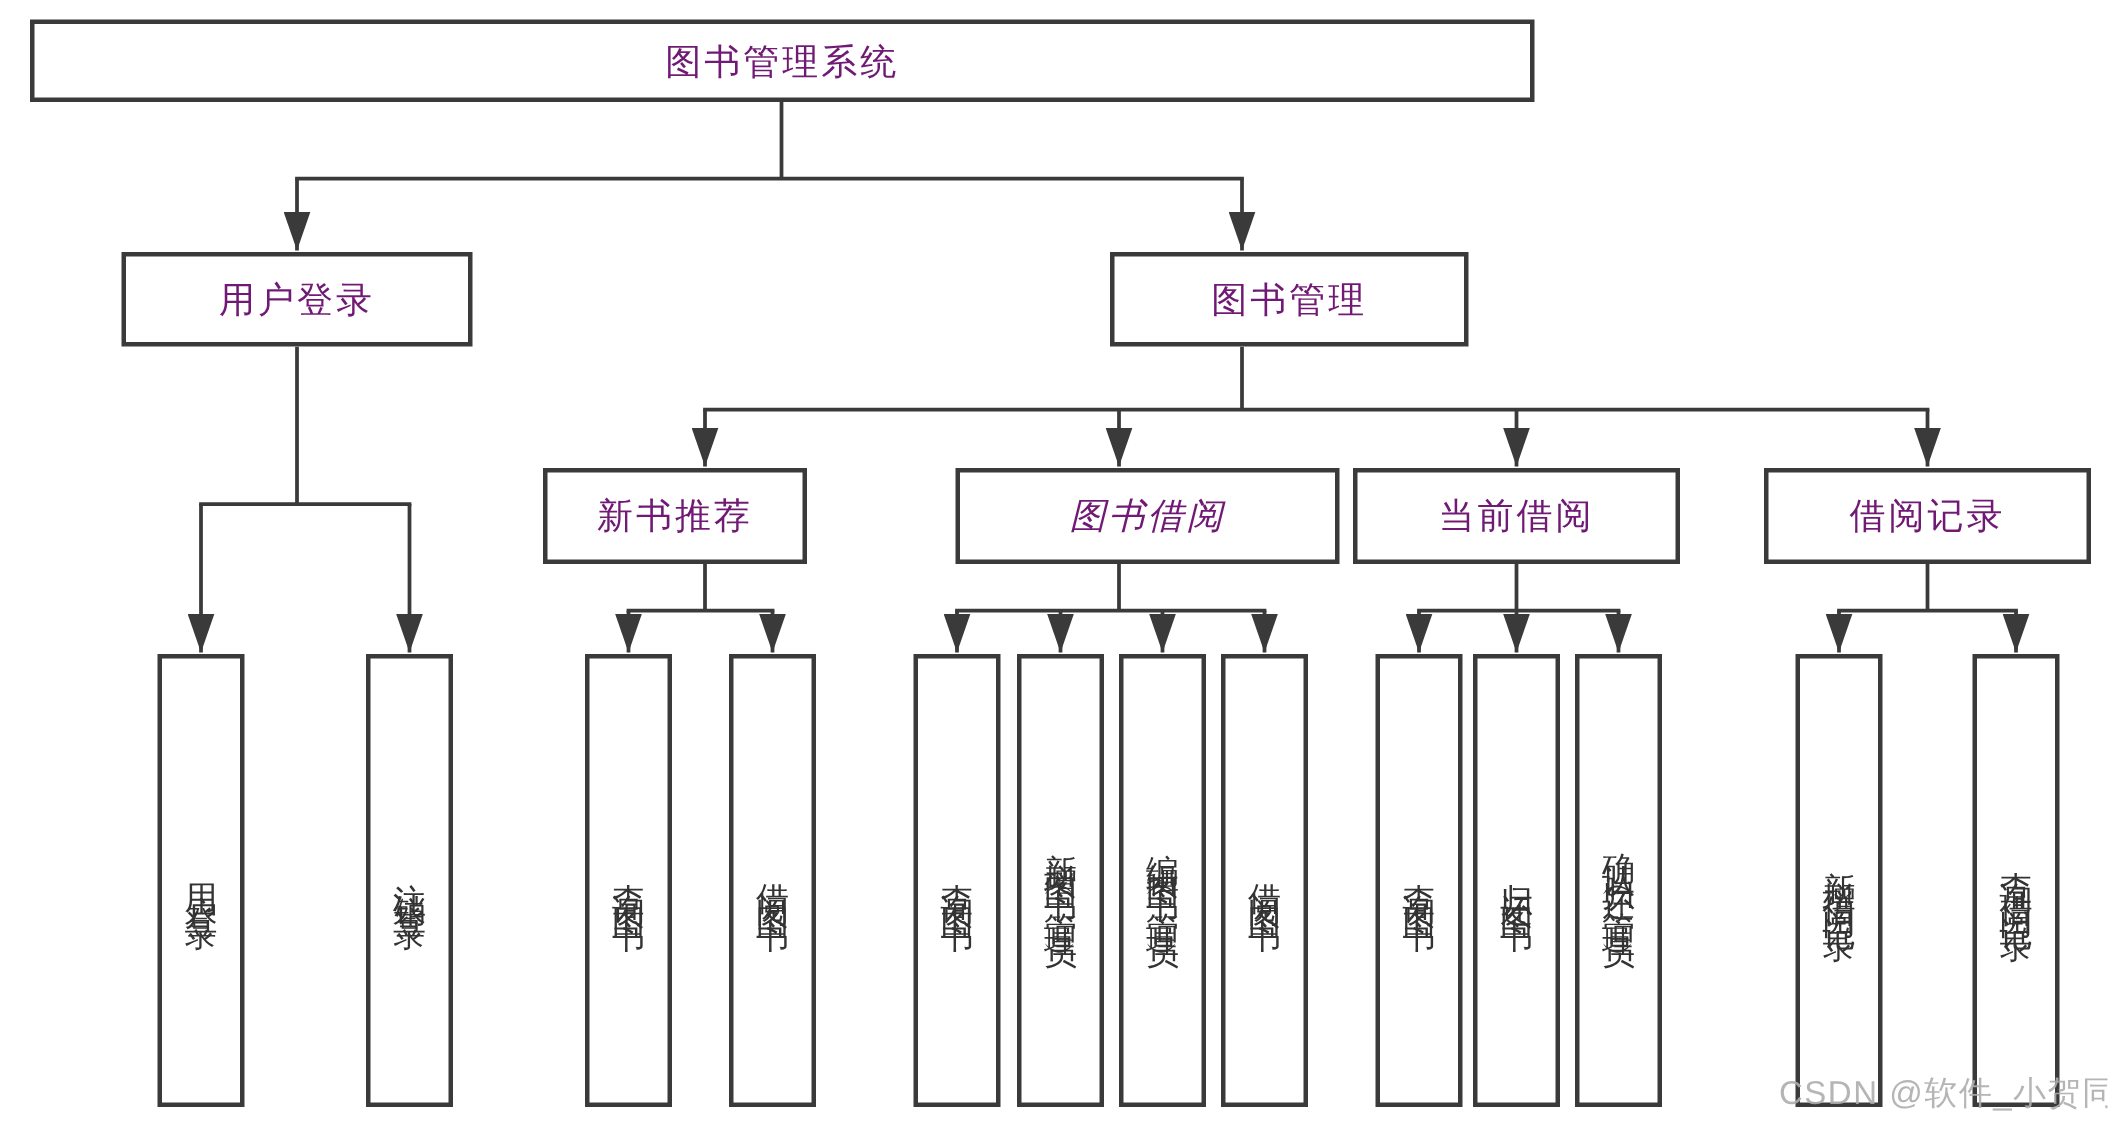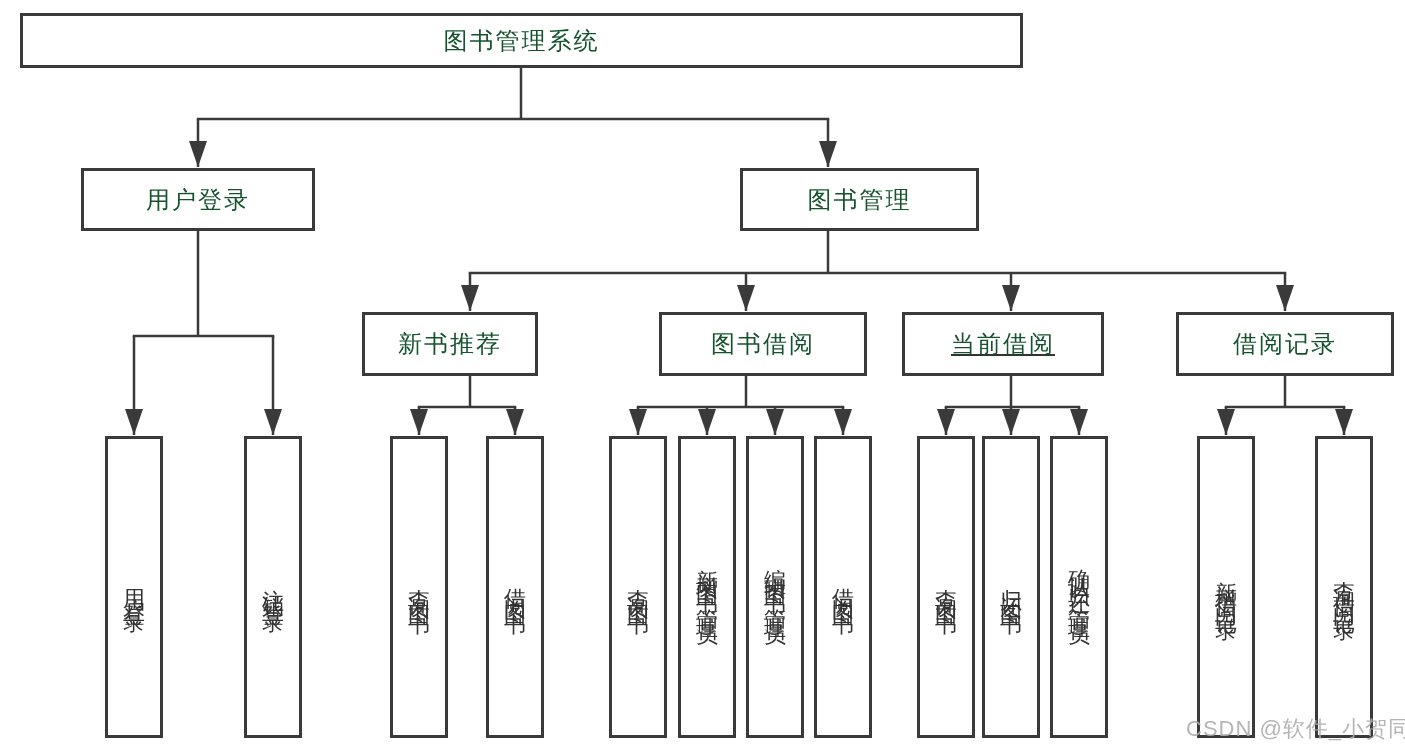--- a/index.html
+++ b/index.html
@@ -9,30 +9,30 @@
     color:#333333;
   }
   .stage{position:absolute;left:0;top:0;width:1405px;height:747px;}
   .wires{position:absolute;left:0;top:0;width:1405px;height:747px;pointer-events:none;}
   .node{
     position:absolute;box-sizing:border-box;
     background:#ffffff;border:3px solid #3a3a3a;
     display:flex;align-items:center;justify-content:center;
   }
   .node .hlabel{
-    font-size:24px;letter-spacing:2px;color:#14532d;white-space:nowrap;
+    font-size:24px;letter-spacing:2px;color:#701a75;white-space:nowrap;
   }
   .root{left:20px;top:13px;width:1003px;height:55px;}
   .lvl2{top:168px;height:63px;}
   .l2a{left:81px;width:234px;}
   .l2b{left:708px;width:239px;margin-left:32px;}
   .lvl3{top:312px;height:64px;}
   .g0{left:362px;width:176px;}
-  .g1{left:659px;width:208px;}
-  .g2{left:902px;width:202px;text-decoration:underline;}
+  .g1{left:637px;width:256px;font-style:italic;}
+  .g2{left:902px;width:218px;}
   .g3{left:1176px;width:218px;}
   .leaf{top:436px;height:302px;width:58px;}
   .vtext{
     writing-mode:vertical-rl;text-orientation:mixed;
     font-size:22px;line-height:1;letter-spacing:8px;
     color:#333333;white-space:nowrap;
   }
   .watermark{
     position:absolute;left:1186px;top:714px;z-index:9;
     font-size:22px;letter-spacing:1px;color:#adadad;opacity:.9;

